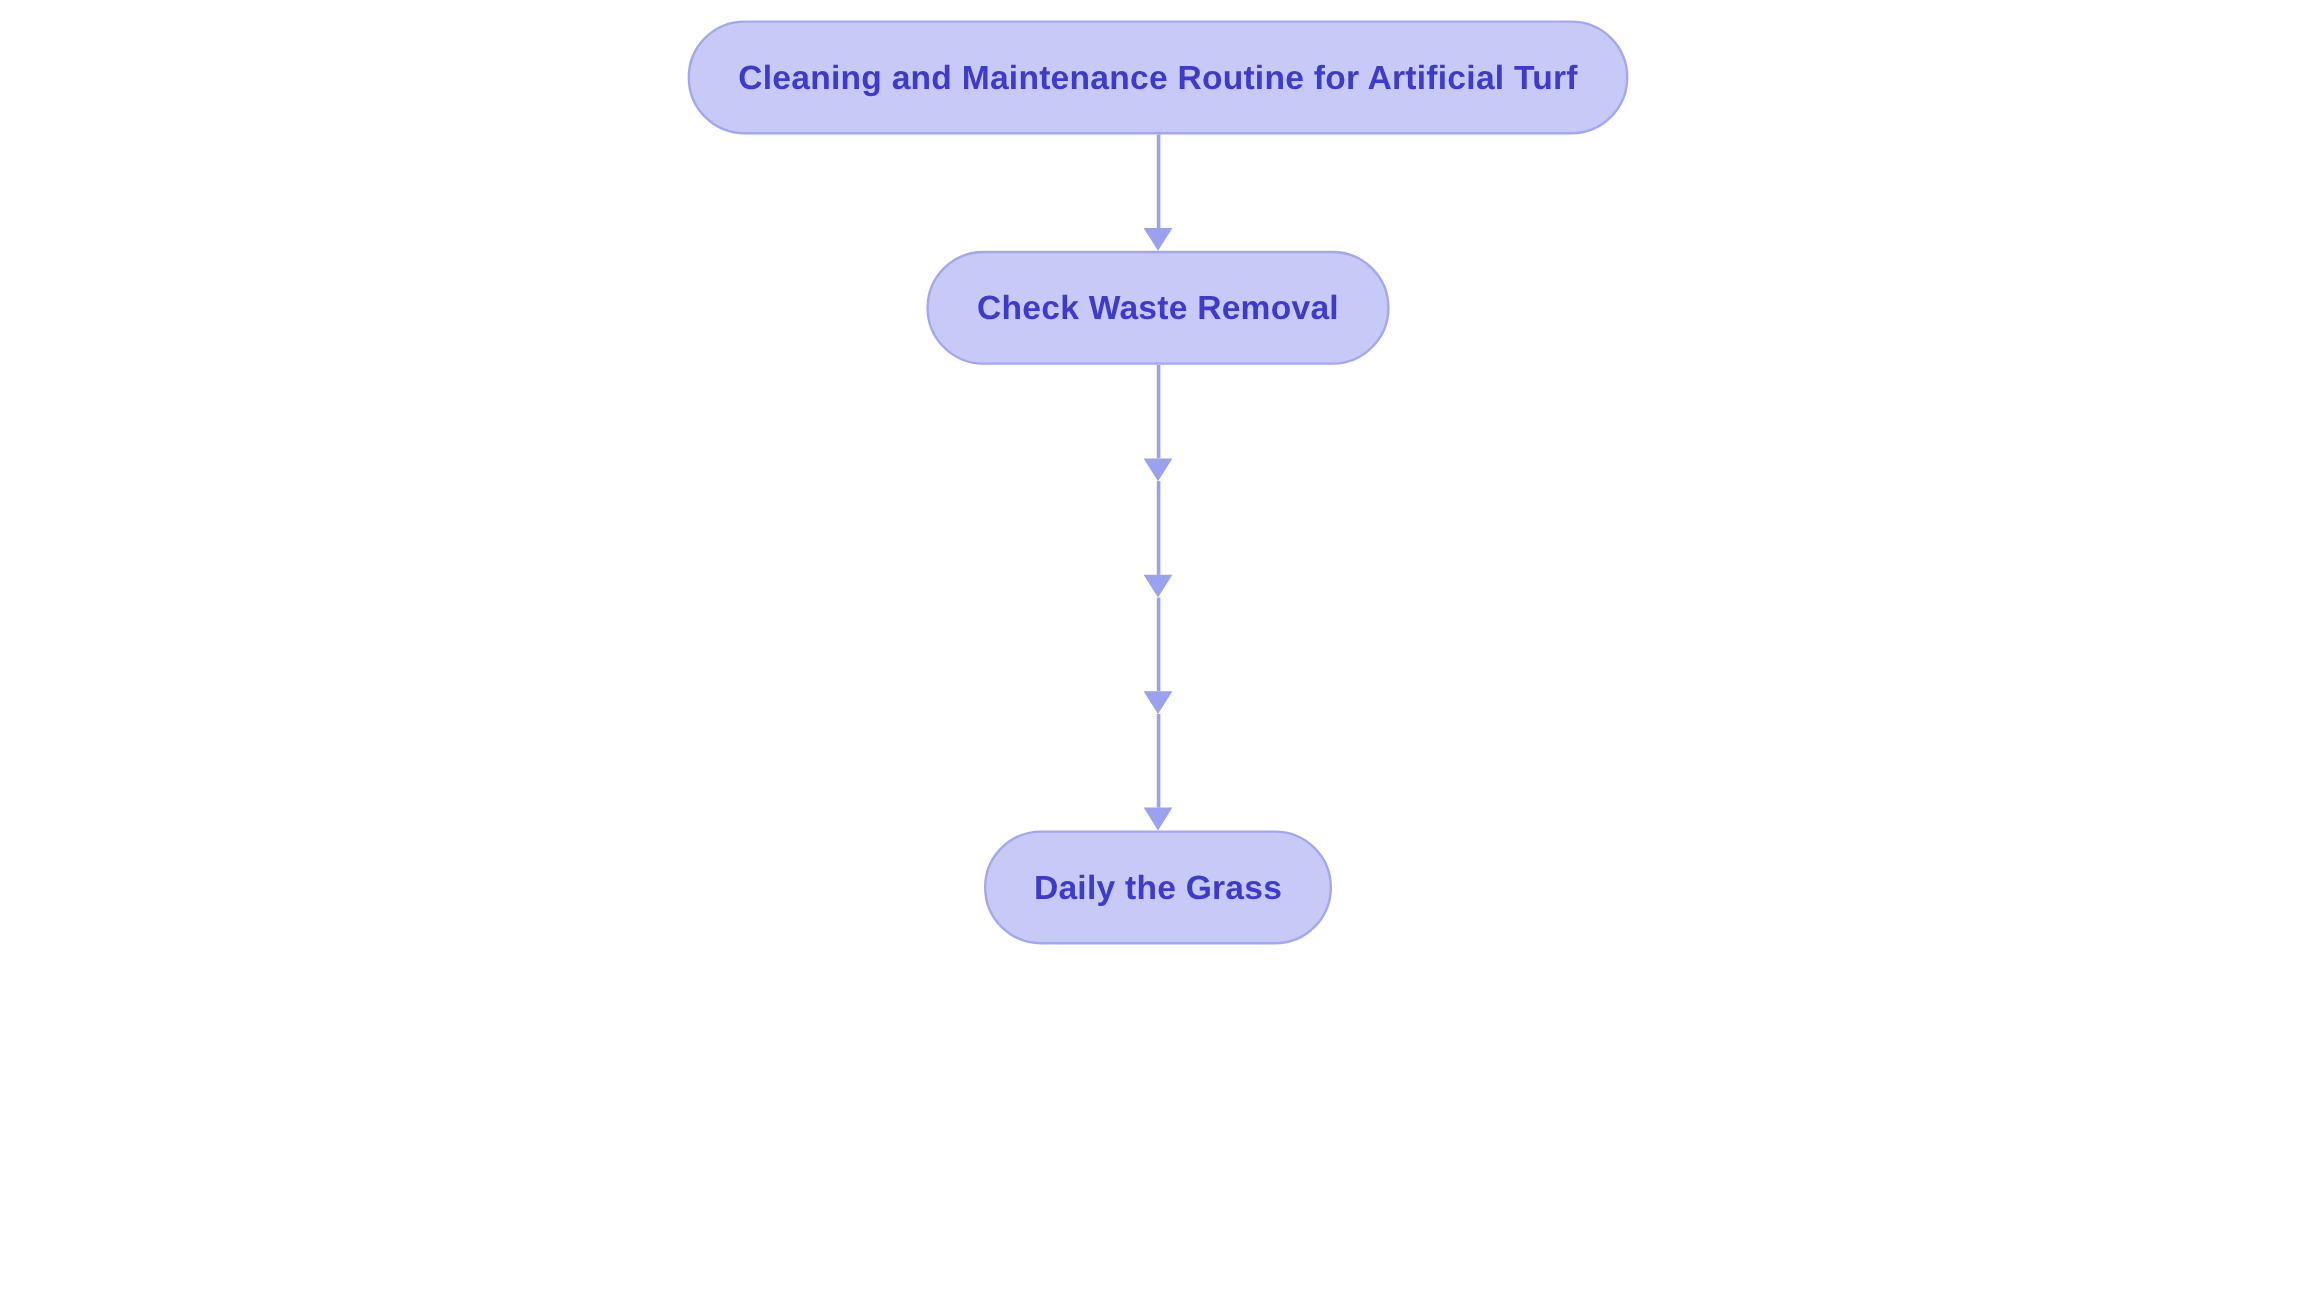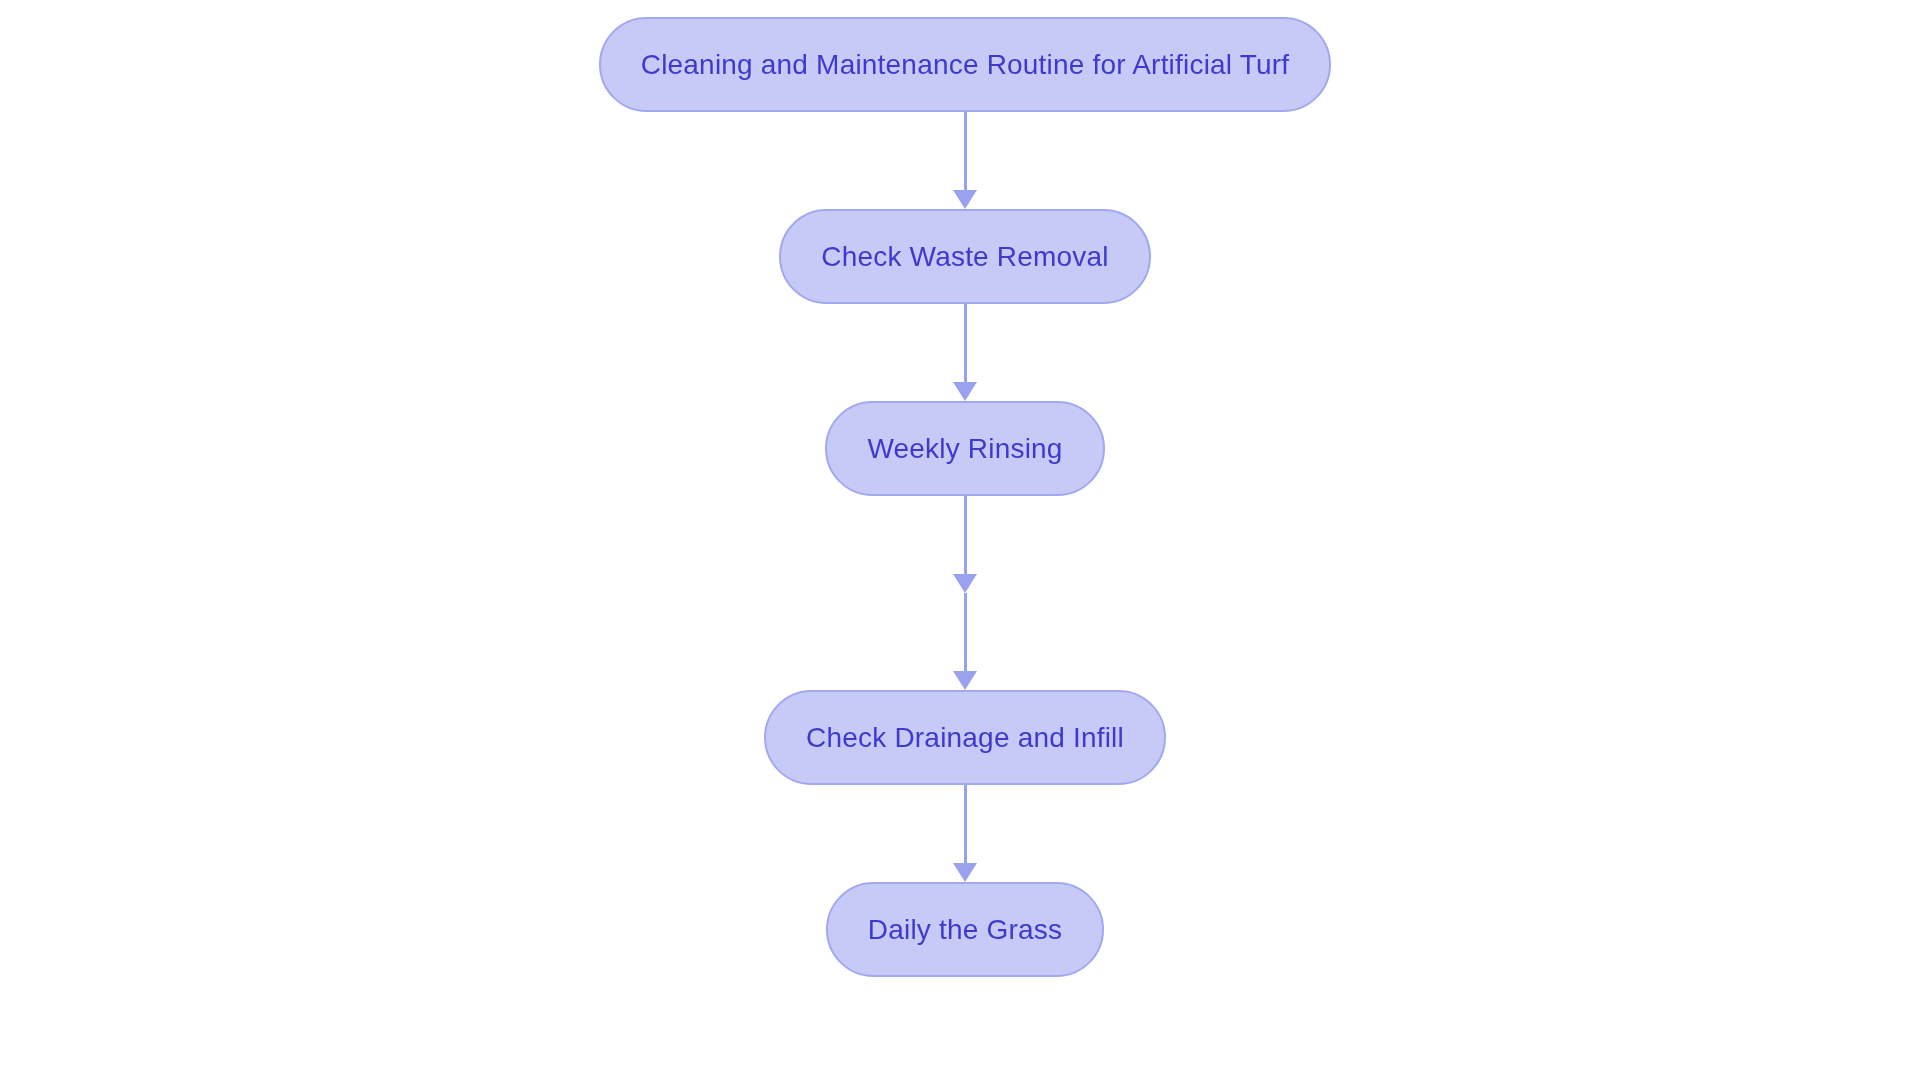--- a/index.html
+++ b/index.html
@@ -14,20 +14,21 @@
   body{
     background:var(--background);
     font-family:"Liberation Sans","DejaVu Sans",sans-serif;
     overflow:hidden;
   }
   .canvas{
     position:relative;
     width:1920px;
     height:1083px;
     background:var(--background);
+    font-weight:bold;
   }
   .flow{
     position:absolute;
     top:17px;
     left:10px;
     right:0;
     display:flex;
     flex-direction:column;
     align-items:center;
   }
@@ -82,38 +83,32 @@
 
     <div class="node">
       <span>Check Waste Removal</span>
     </div>
 
     <div class="arrow">
       <div class="line"></div>
       <div class="head"></div>
     </div>
 
-    <div class="node">
-      <span>Weekly Rinsing</span>
-    </div>
 
     <div class="arrow">
       <div class="line"></div>
       <div class="head"></div>
     </div>
 
 
     <div class="arrow">
       <div class="line"></div>
       <div class="head"></div>
     </div>
 
-    <div class="node">
-      <span>Check Drainage and Infill</span>
-    </div>
 
     <div class="arrow">
       <div class="line"></div>
       <div class="head"></div>
     </div>
 
     <div class="node">
       <span>Daily the Grass</span>
     </div>
 

